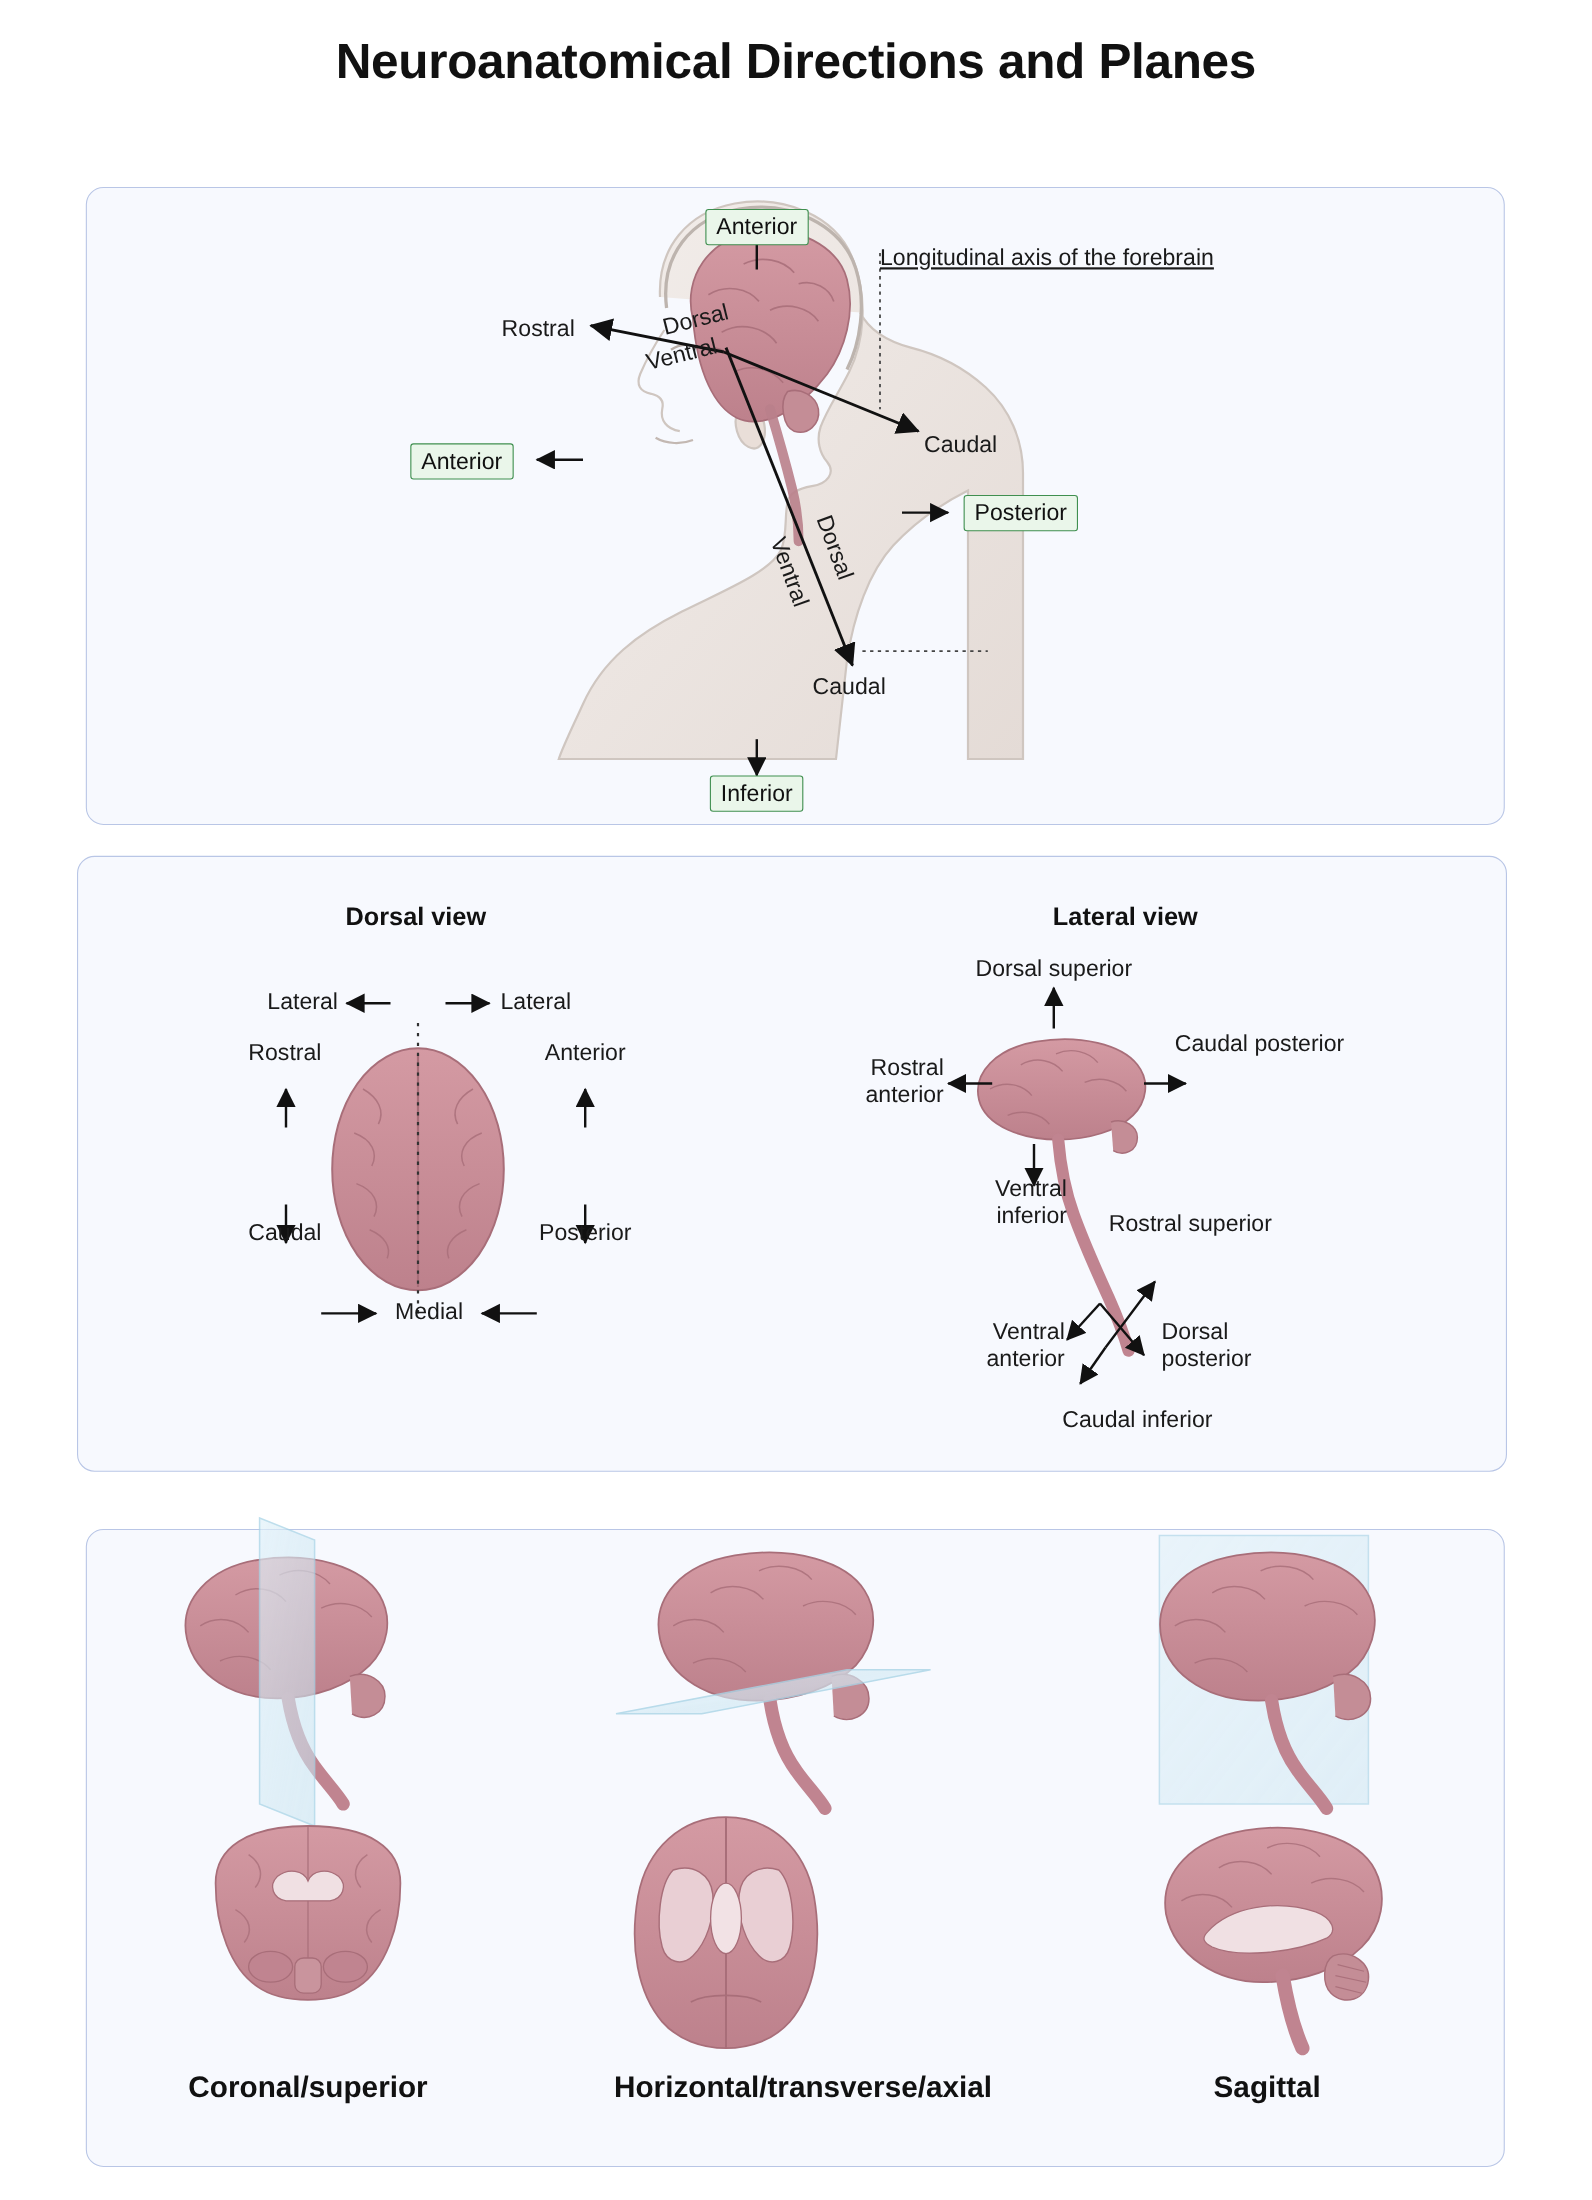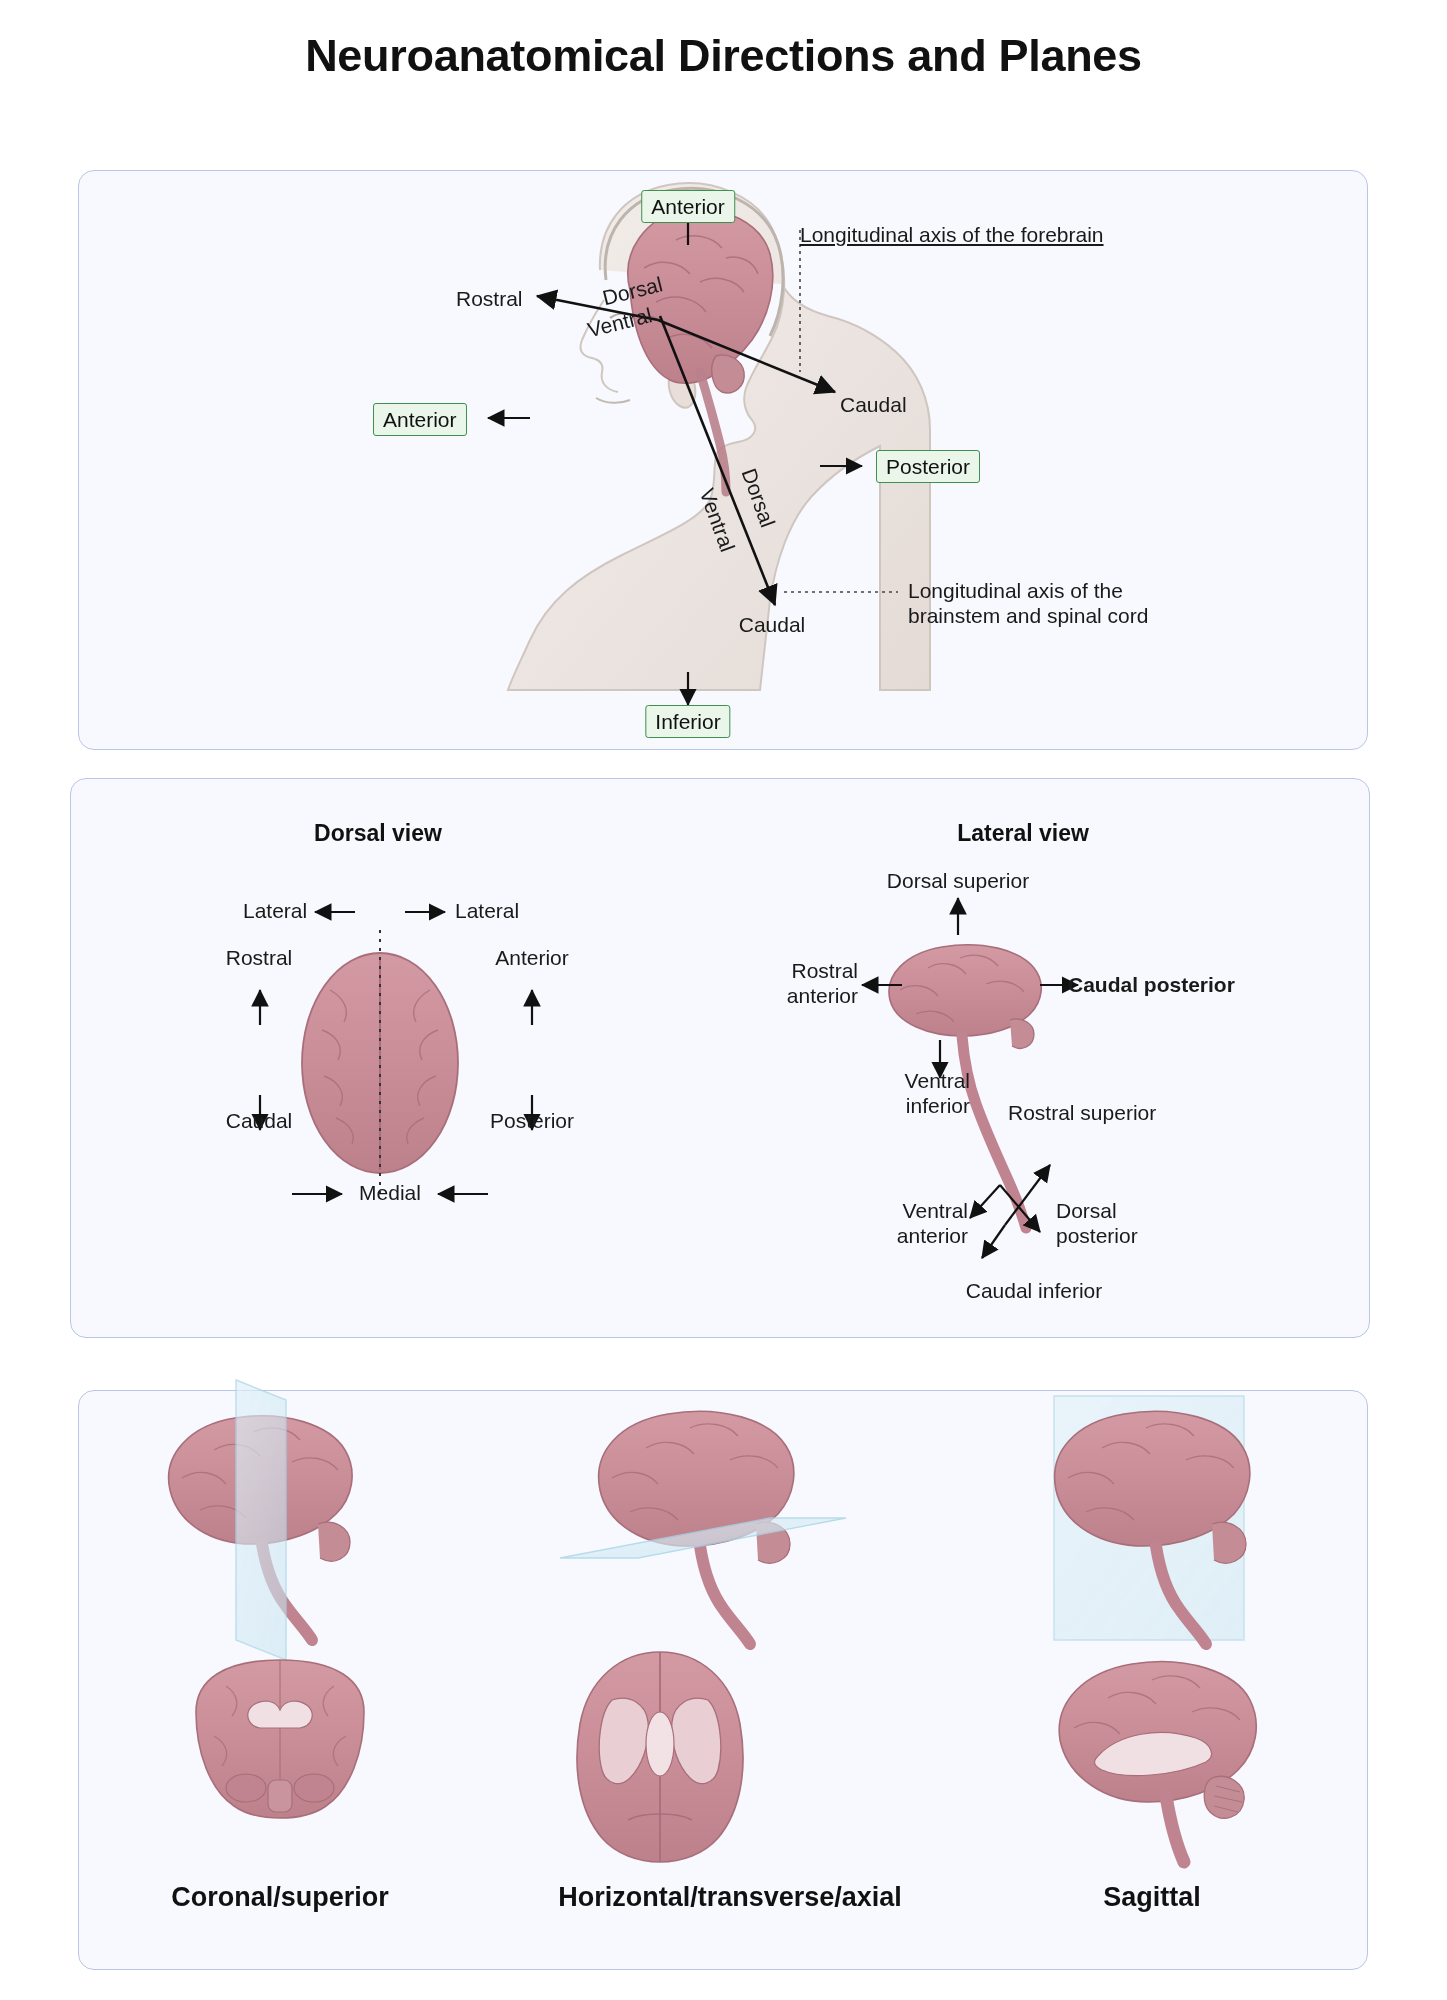--- a/index.html
+++ b/index.html
@@ -175,24 +175,20 @@
   <div class="lbl" style="left:840px; top:392px;">Caudal</div>
 
   <div class="lbl" style="left:600px; top:286px; transform:rotate(-14deg); transform-origin:left top;">Dorsal</div>
   <div class="lbl" style="left:585px; top:318px; transform:rotate(-14deg); transform-origin:left top;">Ventral</div>
 
   <div class="lbl" style="left:760px; top:465px; transform:rotate(70deg); transform-origin:left top;">Dorsal</div>
   <div class="lbl" style="left:718px; top:485px; transform:rotate(70deg); transform-origin:left top;">Ventral</div>
   <div class="lbl ctr" style="left:772px; top:612px;">Caudal</div>
 
   <div class="lbl" style="left:800px; top:222px;text-decoration:underline;">Longitudinal axis of the forebrain</div>
-  <div class="lbl" style="left:908px; top:578px;">
-    <span class="dbl">Longitudinal axis of the</span>
-    <span class="dbl">brainstem and spinal cord</span>
-  </div>
 
   <div class="panel" id="panel-2"></div>
 
   <div class="bold-head" style="left:378px; top:820px;">Dorsal view</div>
   <div class="bold-head" style="left:1023px; top:820px;">Lateral view</div>
 
   <svg width="1447" height="2000">
 
     <g>
       <ellipse cx="380" cy="1063" rx="78" ry="110" fill="url(#gBrain)" stroke="#a86e79" stroke-width="1.8"></ellipse>
@@ -257,21 +253,21 @@
   <div class="lbl ctr" style="left:259px; top:1108px;">Caudal</div>
   <div class="lbl ctr" style="left:532px; top:945px;">Anterior</div>
   <div class="lbl ctr" style="left:532px; top:1108px;">Posterior</div>
   <div class="lbl ctr" style="left:390px; top:1180px;">Medial</div>
 
   <div class="lbl ctr" style="left:958px; top:868px;">Dorsal superior</div>
   <div class="lbl" style="left:748px; top:958px; text-align:right; width:110px;">
     <span class="dbl">Rostral</span>
     <span class="dbl">anterior</span>
   </div>
-  <div class="lbl" style="left:1068px; top:972px;font-weight:bold;">Caudal posterior</div>
+  <div class="lbl" style="left:1068px; top:936px;">Caudal posterior</div>
   <div class="lbl" style="left:890px; top:1068px; text-align:right; width:80px;">
     <span class="dbl">Ventral</span>
     <span class="dbl">inferior</span>
   </div>
   <div class="lbl" style="left:1008px; top:1100px;">Rostral superior</div>
   <div class="lbl" style="left:882px; top:1198px; text-align:right; width:86px;">
     <span class="dbl">Ventral</span>
     <span class="dbl">anterior</span>
   </div>
   <div class="lbl" style="left:1056px; top:1198px;">

